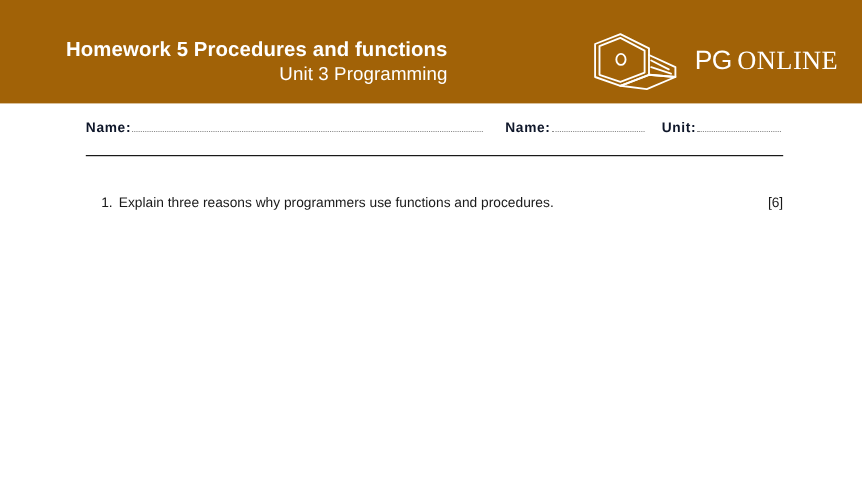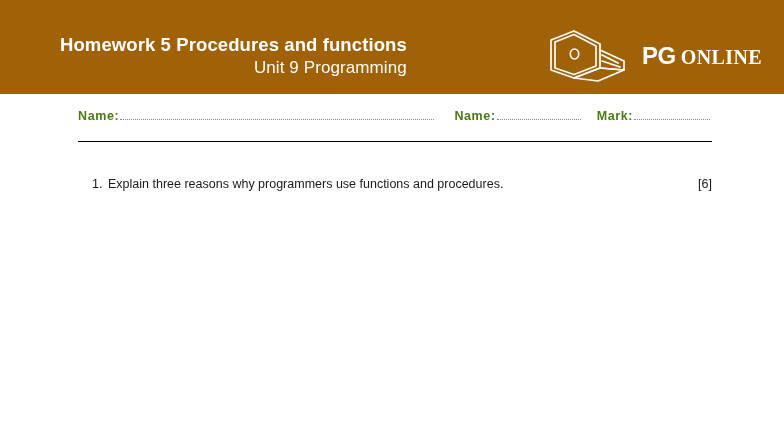--- a/index.html
+++ b/index.html
@@ -70,45 +70,45 @@
   }
   .logo-text {
     color: #ffffff;
     white-space: nowrap;
     display: flex;
     align-items: baseline;
     gap: 5px;
   }
   .logo-pg {
     font-size: 24px;
-    font-weight: bold;
+    font-weight: normal;
     letter-spacing: -0.5px;
   }
   .logo-online {
     font-family: "Liberation Serif", serif;
-    font-size: 20px;
-    font-weight: bold;
+    font-size: 24px;
+    font-weight: normal;
     letter-spacing: 0.4px;
   }
 
   
   .id-row {
     position: absolute;
     left: 78px;
     top: 108px;
     width: 634px;
     height: 22px;
     display: flex;
     align-items: baseline;
     font-size: 12.5px;
     color: #3a3a3a;
   }
   .id-label {
     font-weight: bold;
-    color: #4d7c0f;
+    color: #0f172a;
     white-space: nowrap;
     letter-spacing: 0.6px;
     font-size: 12.5px;
   }
   .dots {
     flex: 0 0 auto;
     border-bottom: 1px dotted #8a8a8a;
     height: 11px;
     margin: 0 2px 0 1px;
   }
@@ -169,21 +169,21 @@
 </style>
 </head>
 <body>
 
 <div class="page">
 
   <div class="header-band">
 
     <div class="title-block">
       <div class="title-main">Homework 5 Procedures and functions</div>
-      <div class="title-sub">Unit 9 Programming</div>
+      <div class="title-sub">Unit 3 Programming</div>
     </div>
 
     <div class="logo">
       <svg class="logo-mark" viewBox="0 0 88 56">
         <g fill="none" stroke="#ffffff" stroke-width="1.7" stroke-linejoin="round" stroke-linecap="round">
 
           <path d="M7 12 L30 3 L56 16 L56 40 L30 50 L7 42 Z"></path>
 
           <path d="M11 14 L30 6.5 L52 18 L52 38 L30 46.5 L11 40 Z"></path>
 
@@ -203,21 +203,21 @@
     </div>
   </div>
 
   <div class="id-row">
     <span class="id-label">Name:</span>
     <span class="dots dots-name"></span>
     <span class="gap-lg"></span>
     <span class="id-label">Name:</span>
     <span class="dots dots-class"></span>
     <span class="gap-sm"></span>
-    <span class="id-label">Mark:</span>
+    <span class="id-label">Unit:</span>
     <span class="dots dots-mark"></span>
   </div>
 
   <div class="rule"></div>
 
   <div class="question">
     <span class="q-num">1.</span>
     <span class="q-text"><span>Explain </span><b>three</b><span> reasons why programmers use functions and procedures.</span></span>
     <span class="q-marks">[6]</span>
   </div>

